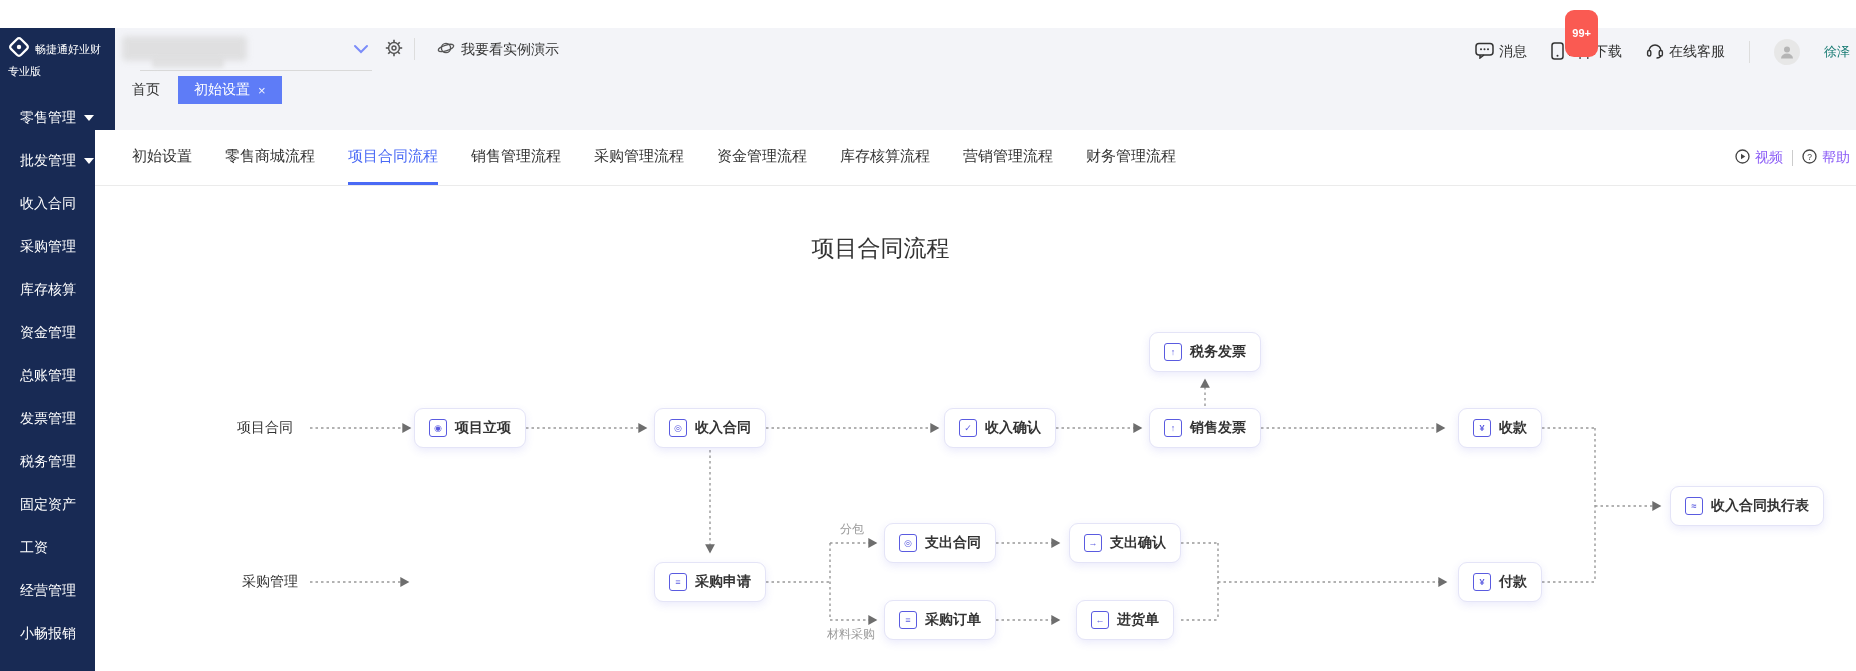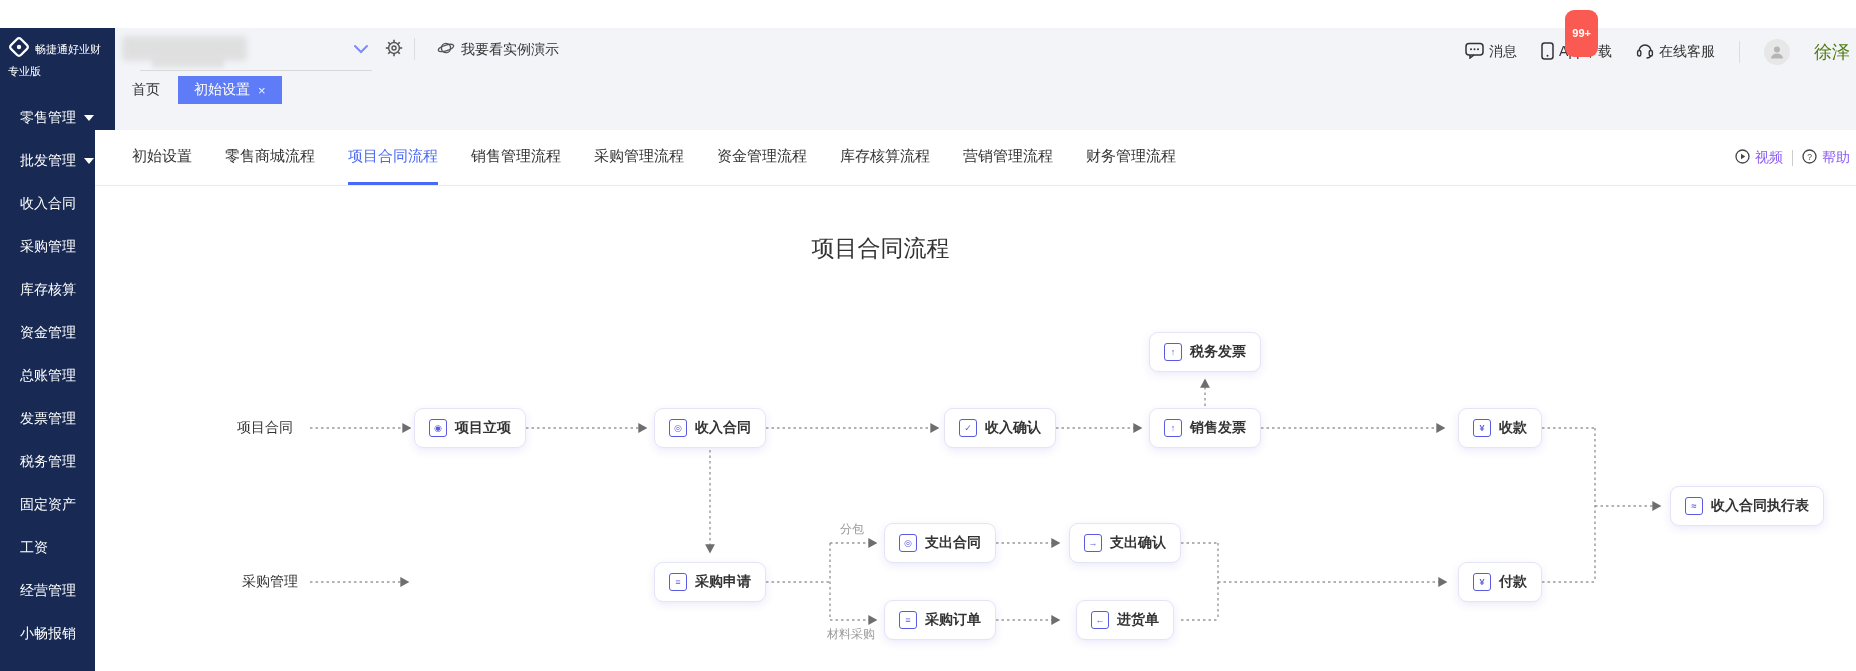--- a/index.html
+++ b/index.html
@@ -16,21 +16,21 @@
   .chev{position:absolute;left:353px;top:41px;}
   .gear{position:absolute;left:385px;top:39px;cursor:pointer;}
   .hdr-div1{position:absolute;left:414px;top:38px;width:1px;height:22px;background:#ddd;}
   .demo{position:absolute;left:437px;top:40px;display:flex;align-items:center;gap:6px;font-size:14px;color:#333;cursor:pointer;}
   .hdr-right{position:absolute;right:6px;top:39px;display:flex;align-items:center;gap:24px;font-size:14px;color:#333;}
   .hitem{display:flex;align-items:center;gap:5px;cursor:pointer;white-space:nowrap;}
   .badge{position:absolute;right:258px;top:10px;background:#fa5a52;color:#fff;font-size:11px;font-weight:bold;
     padding:17px 7px;border-radius:9px;line-height:13px;z-index:5;}
   .hdr-div2{width:1px;height:22px;background:#ddd;}
   .avatar{width:26px;height:26px;border-radius:50%;background:#e7e7e7;display:flex;align-items:center;justify-content:center;}
-  .uname{font-size:18px;color:#4d7c0f;}
+  .uname{font-size:13px;color:#0f766e;}
   
   .wtab-home{position:absolute;left:132px;top:76px;height:28px;display:flex;align-items:center;font-size:14px;color:#333;cursor:pointer;z-index:2;}
   .wtab-active{position:absolute;left:178px;top:76px;height:28px;padding:0 16px;background:#5e7cf7;color:#fff;
     display:flex;align-items:center;gap:8px;font-size:14px;cursor:pointer;z-index:2;}
   .wtab-close{font-size:13px;cursor:pointer;opacity:.9;}
   
   .sidebar{position:absolute;left:0;top:130px;width:95px;bottom:0;background:#182a54;z-index:3;}
   .side-menu{position:absolute;left:0;top:-34px;width:101px;}
   .side-item{height:43px;display:flex;align-items:center;padding-left:20px;color:#fff;font-size:14px;cursor:pointer;white-space:nowrap;}
   .caret{width:0;height:0;border-left:5px solid transparent;border-right:5px solid transparent;border-top:6px solid #fff;margin-left:8px;}

